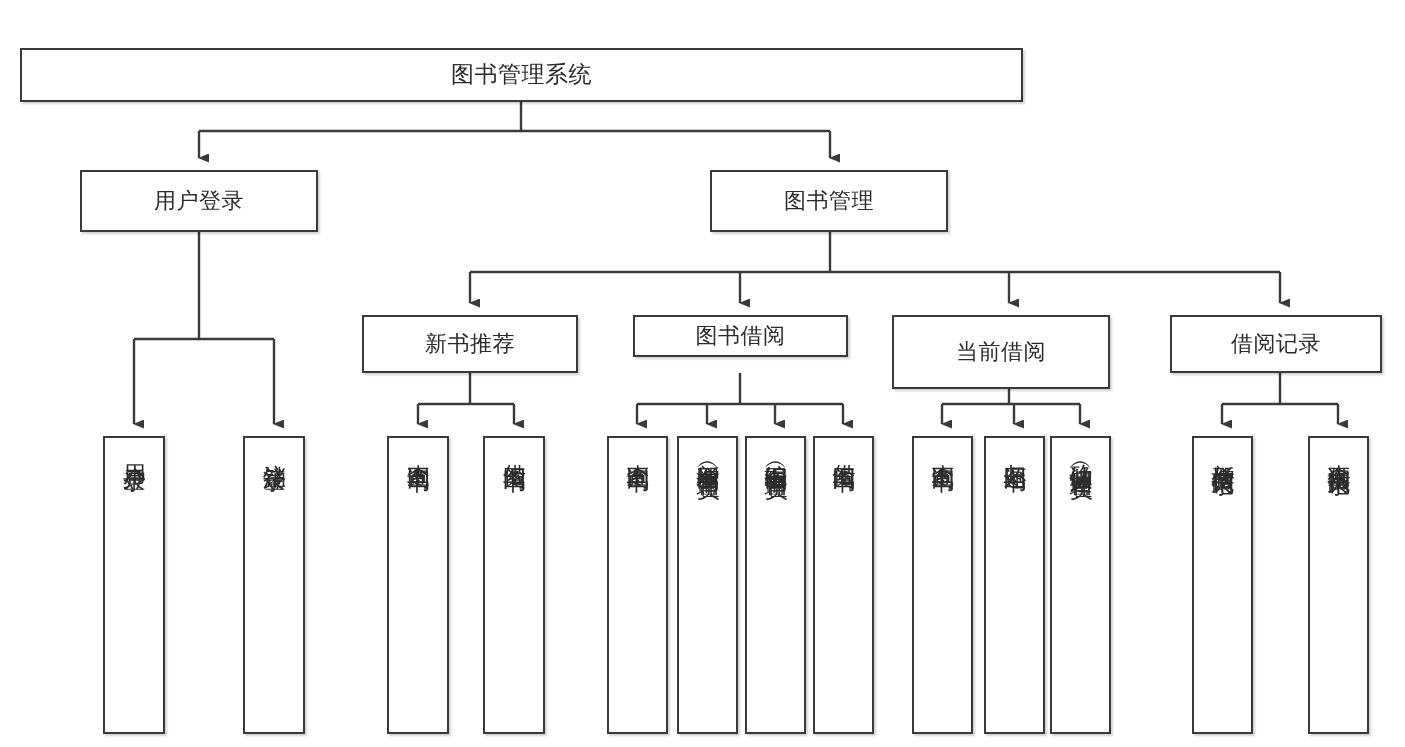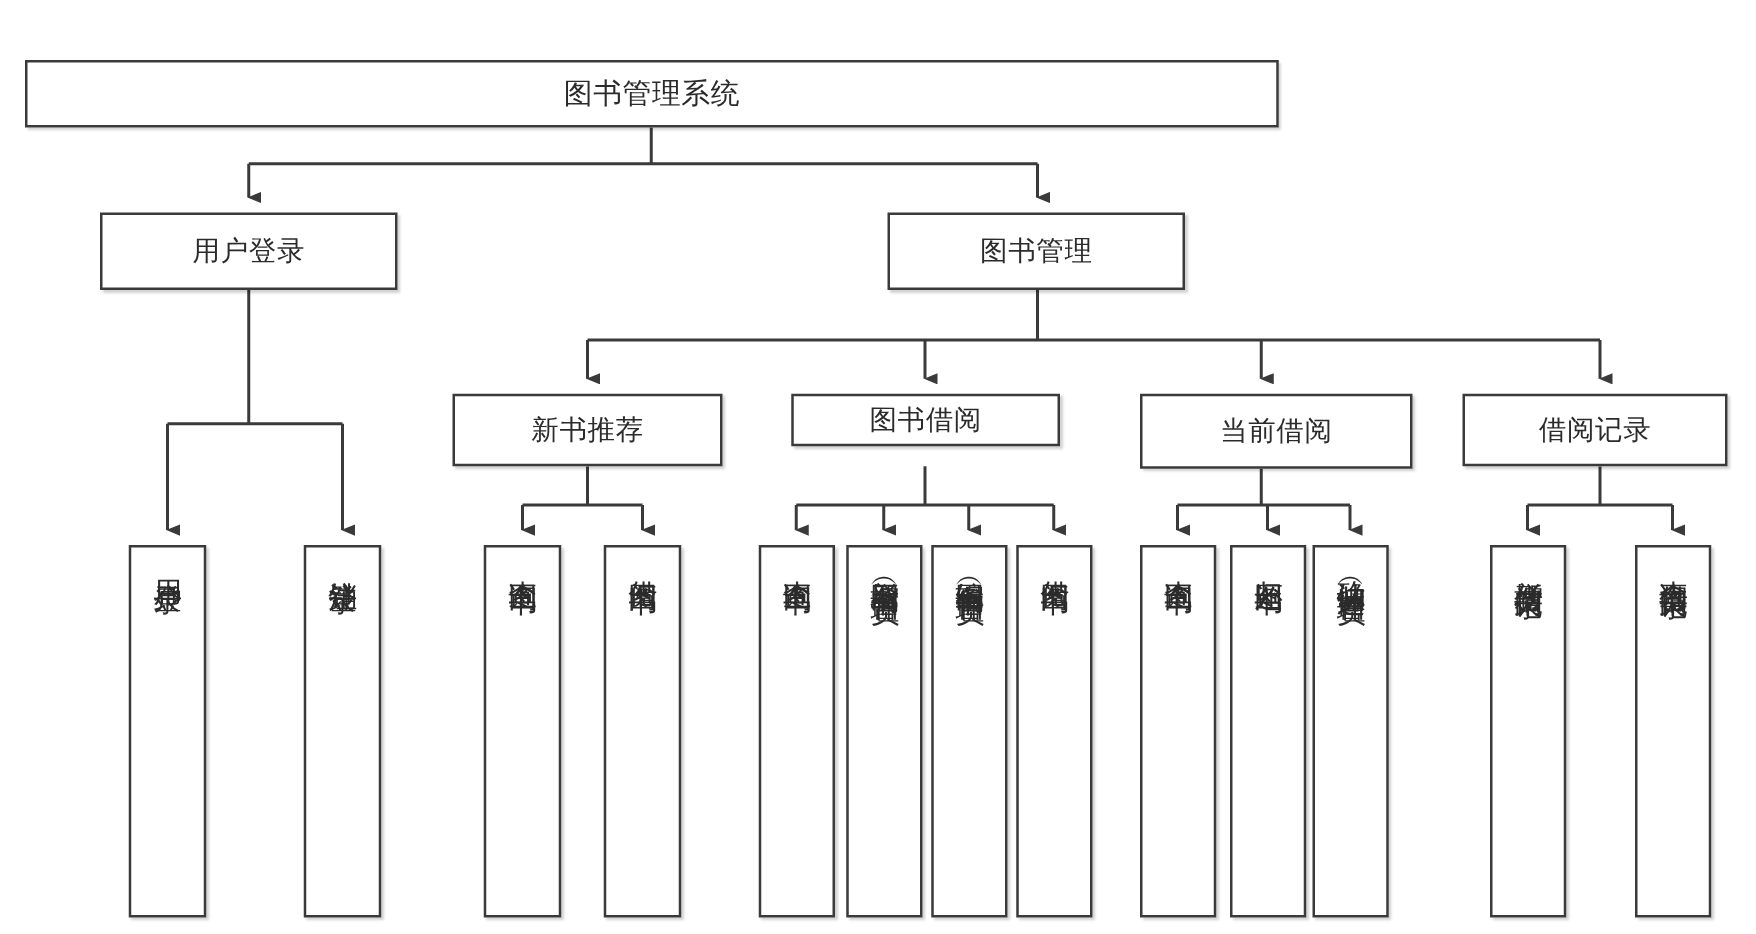--- a/index.html
+++ b/index.html
@@ -135,21 +135,21 @@
   <div class="node horiz" id="node-l2-1" style="left: 710px; top: 170px; width: 238px; height: 62px;">
     <span class="label">图书管理</span>
   </div>
 
   <div class="node horiz" id="node-l3-0" style="left: 362px; top: 315px; width: 216px; height: 58px;">
     <span class="label">新书推荐</span>
   </div>
   <div class="node horiz" id="node-l3-1" style="left: 633px; top: 315px; width: 215px; height: 42px;">
     <span class="label">图书借阅</span>
   </div>
-  <div class="node horiz" id="node-l3-2" style="left: 912px; top: 315px; width: 218px; height: 60px;">
+  <div class="node horiz" id="node-l3-2" style="left: 892px; top: 315px; width: 218px; height: 74px;">
     <span class="label">当前借阅</span>
   </div>
   <div class="node horiz" id="node-l3-3" style="left: 1170px; top: 315px; width: 212px; height: 58px;">
     <span class="label">借阅记录</span>
   </div>
 
   <div class="node leaf" id="node-leaf-0" style="left: 103px; top: 436px; width: 62px; height: 298px;">
     <span class="label">用户登录</span>
   </div>
   <div class="node leaf" id="node-leaf-1" style="left: 243px; top: 436px; width: 62px; height: 298px;">

